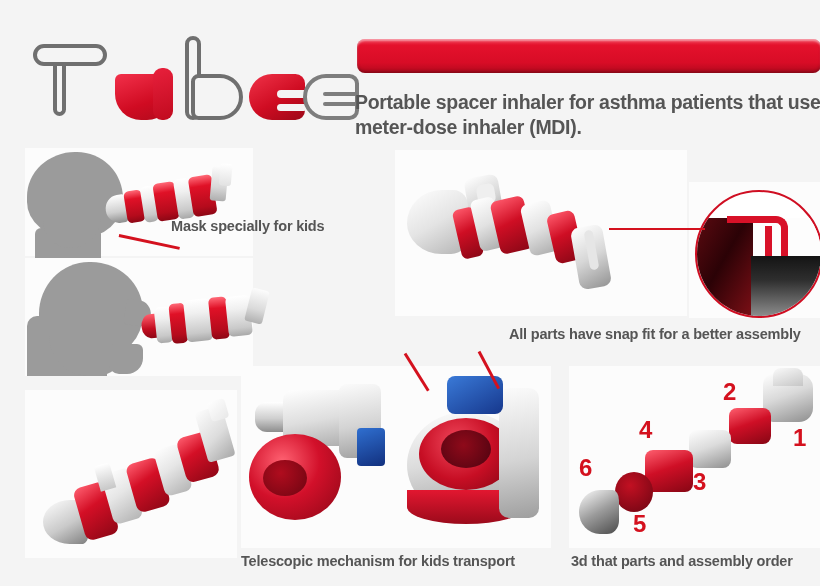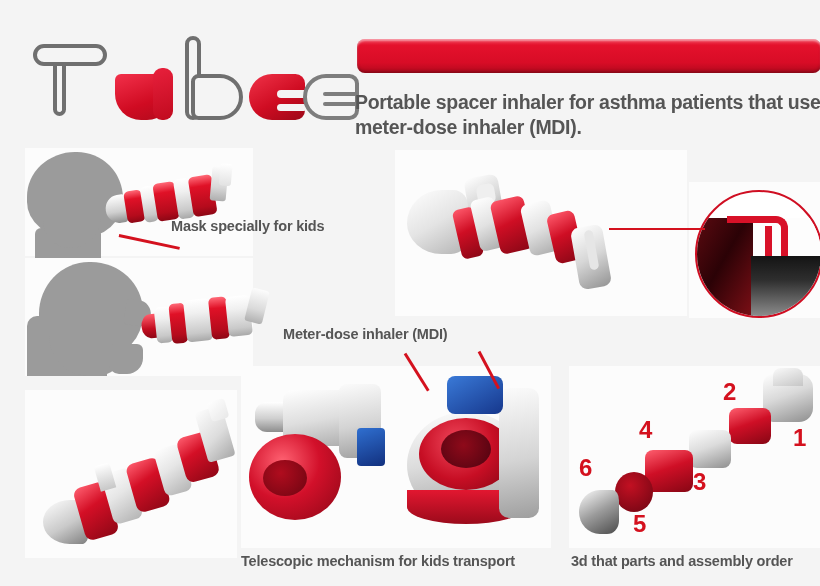--- a/index.html
+++ b/index.html
@@ -383,17 +383,17 @@
     <div class="num" id="n5">5</div>
     <div class="num" id="n6">6</div>
   </div>
 
   <div class="lead" id="lead-mask"></div>
   <div class="lead" id="lead-snap"></div>
   <div class="lead" id="lead-mdi-a"></div>
   <div class="lead" id="lead-mdi-b"></div>
 
   <div class="cap" id="cap-mask">Mask specially for kids</div>
-  <div class="cap" id="cap-mdi">Meter-dose inhaler (MDI)</div>
+  <div class="cap" id="cap-snap">All parts have snap fit for a better assembly</div>
   <div class="cap" id="cap-tele">Telescopic mechanism for kids transport</div>
   <div class="cap" id="cap-parts">3d that parts and assembly order</div>
 
 </div>
 
 </body></html>

